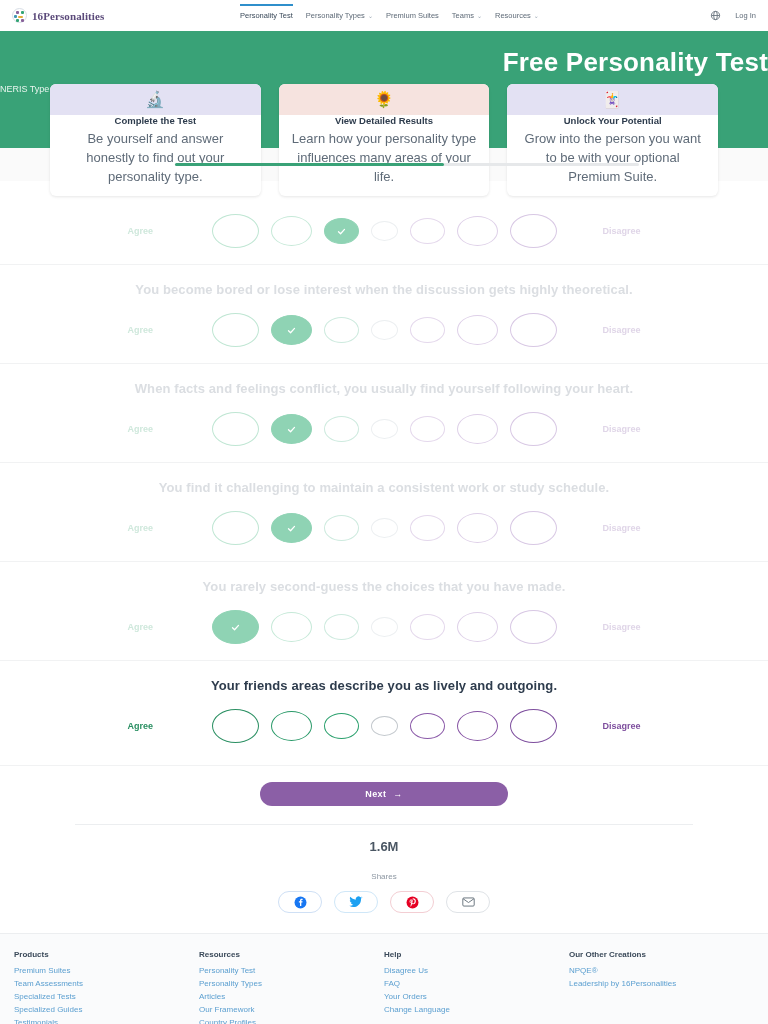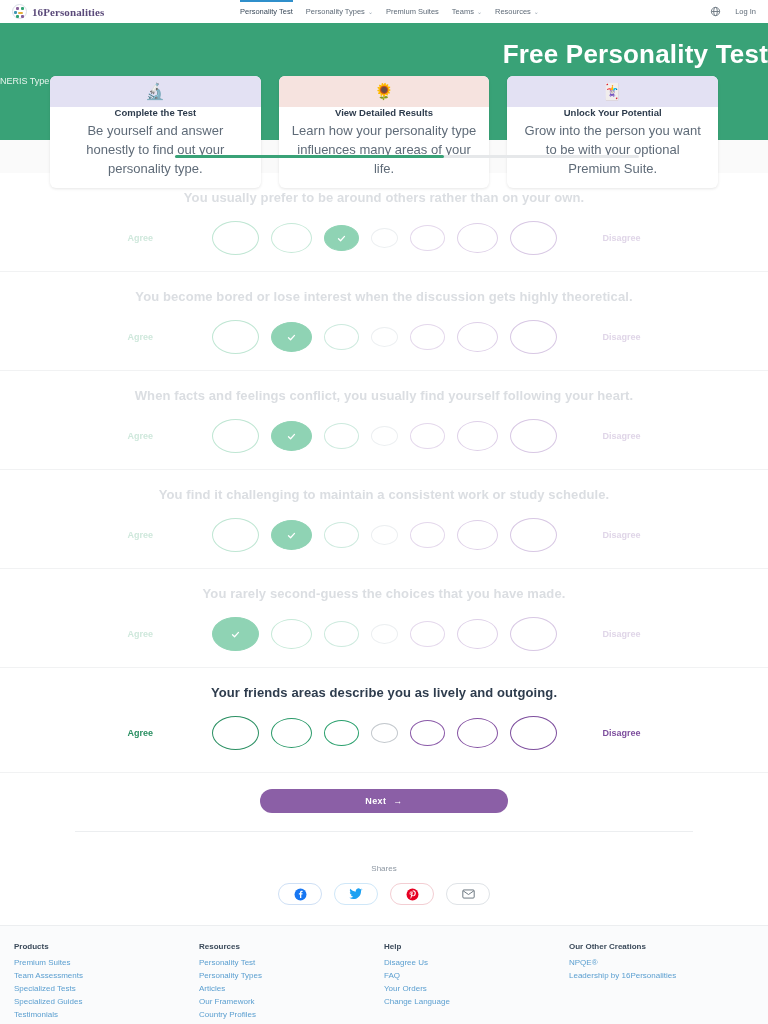--- a/index.html
+++ b/index.html
@@ -8,21 +8,21 @@
     font-family: "Liberation Sans", sans-serif;
     background: #ffffff;
     color: #3b4a5a;
     width: 768px;
     min-height: 1024px;
     -webkit-font-smoothing: antialiased;
   }
 
   
   .navbar {
-    height: 23px;
+    height: 31px;
     background: #ffffff;
     display: flex;
     align-items: center;
     position: relative;
     padding: 0 12px;
   }
   .brand { display: flex; align-items: center; gap: 5px; }
   .brand-mark {
     width: 15px; height: 15px; border-radius: 50%;
     background: #ffffff;
@@ -405,21 +405,20 @@
 
 <div class="progress-wrap">
   <div class="progress-pct">58%</div>
   <div class="progress-track">
     <div class="progress-fill" id="progress-fill" style="width: 58%; background: rgb(57, 162, 119);"></div>
   </div>
 </div>
 
 <div class="questions" id="questions">
     <div class="q-block faded">
-      <div class="q-text">You usually prefer to be around others rather than on your own.</div>
       <div class="scale-row">
         <div class="scale-label left">Agree</div>
         <div class="opts">
           <div class="opt sz0 c-green0"></div>
           <div class="opt sz1 c-green1"></div>
           <div class="opt sz2 c-green2 selected">
             <svg class="tick" viewBox="0 0 24 24" fill="none" stroke="#fff" stroke-width="3.4" stroke-linecap="round" stroke-linejoin="round">
               <path d="M4 12.5l5.5 5.5L20 6.5"></path>
             </svg>
           </div>
@@ -530,20 +529,21 @@
   </div>
 
 <div class="next-wrap">
   <button class="next-btn">
     <span>Next</span>
     <span>→</span>
   </button>
 </div>
 
 <div class="shares">
+  <div class="share-count">1.6M</div>
   <div class="share-label">Shares</div>
   <div class="share-btns">
     <div class="share-btn fb">
       <svg width="13" height="13" viewBox="0 0 24 24">
           <circle cx="12" cy="12" r="11" fill="#1877f2"></circle>
           <path d="M13.5 12.2h2l.3-2.4h-2.3V8.3c0-.7.2-1.1 1.2-1.1h1.2V5.1c-.2 0-.9-.1-1.8-.1-1.8 0-3 1.1-3 3.1v1.7H9v2.4h2.1v6.1h2.4z" fill="#fff"></path>
         </svg>
     </div>
     <div class="share-btn tw">
       <svg width="14" height="12" viewBox="0 0 24 20">

